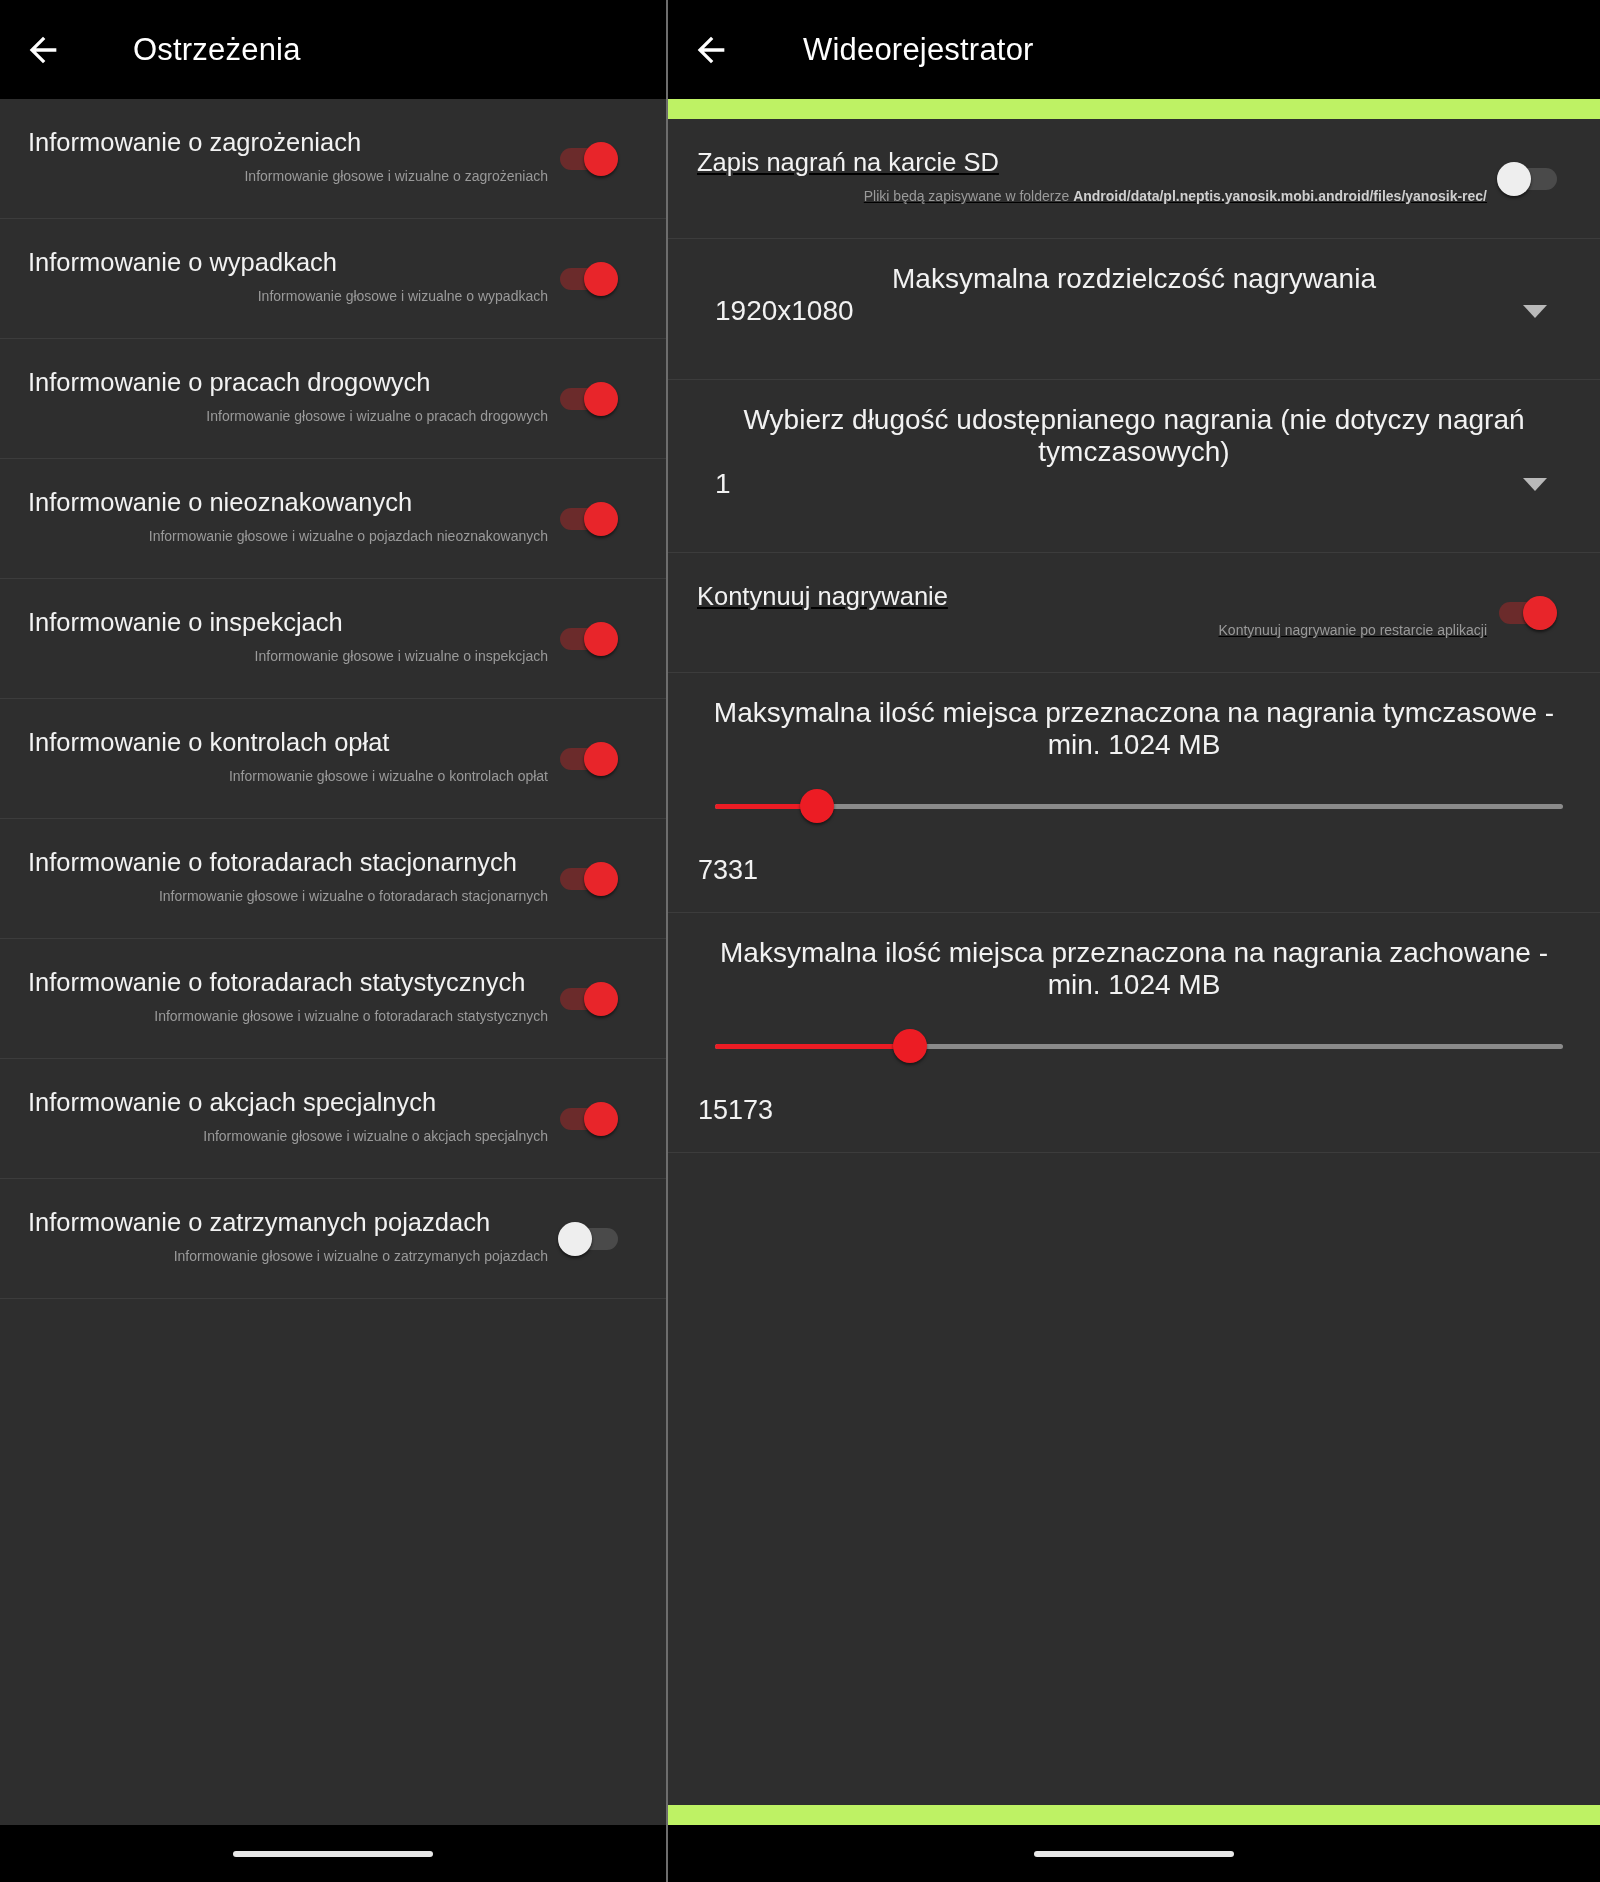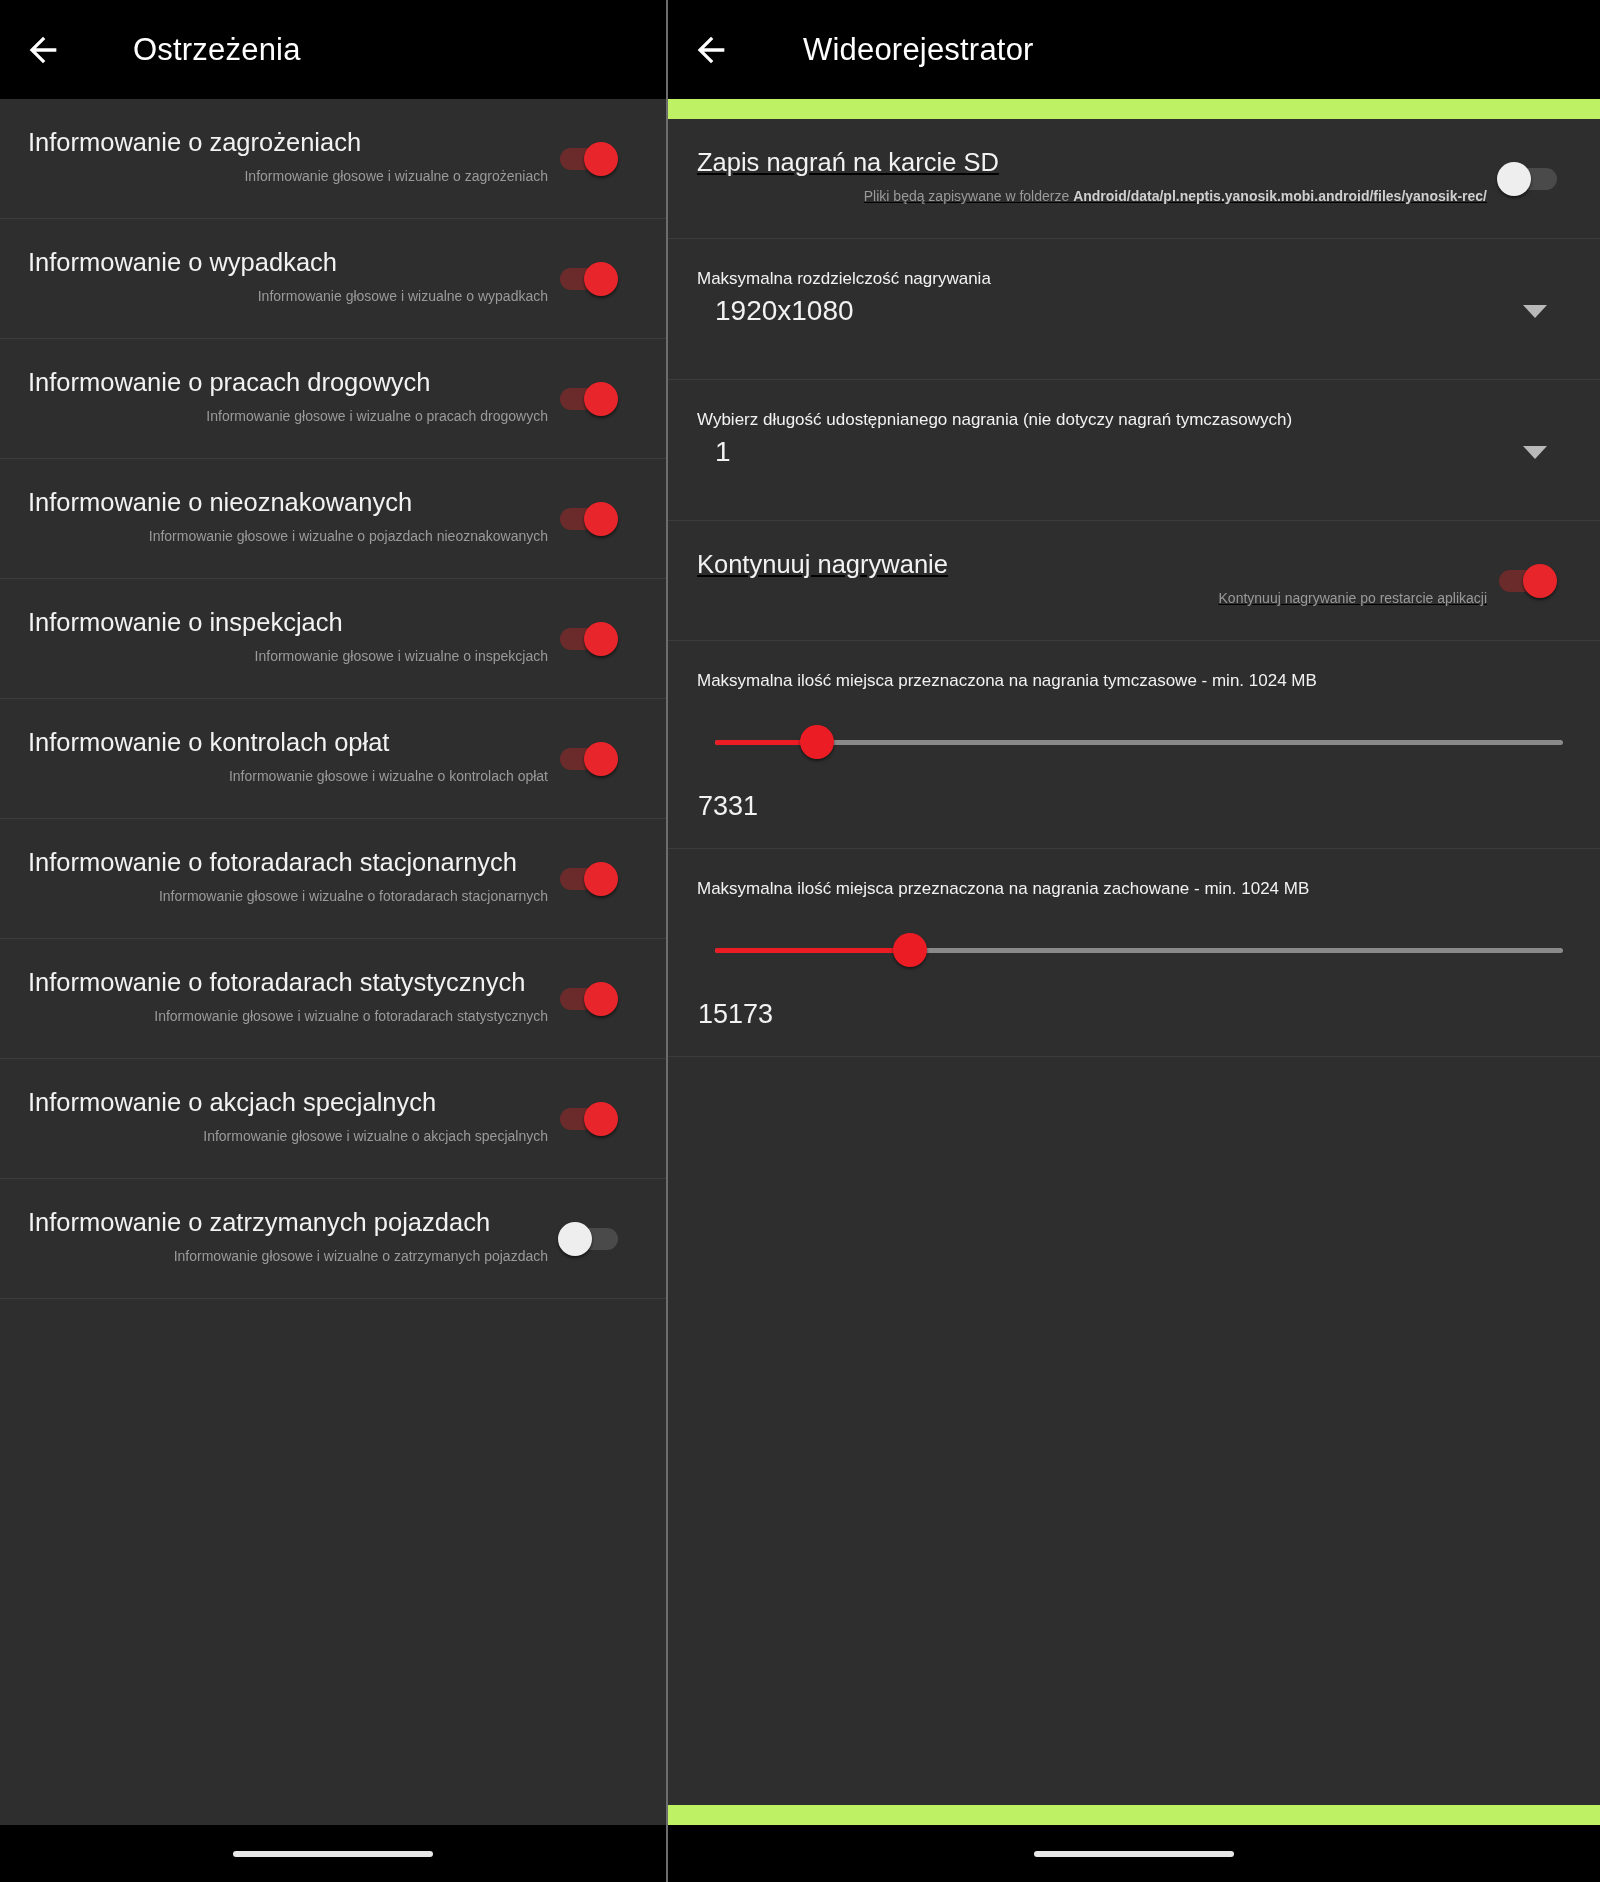--- a/index.html
+++ b/index.html
@@ -114,22 +114,23 @@
   
   .panel.right .row { padding-left: 29px; padding-right: 16px; text-decoration: underline; }
   .panel.right .row-text { max-width: 790px; }
 
   .setting {
     border-bottom: 1px solid #3c3c3c;
     padding: 24px 29px 26px 29px;
   }
   .setting-label {
     color: #f2f2f2;
-    font-size: 17px;
+    font-size: 28px;
     line-height: 32px;
+    text-align: center;
   }
   .select {
     display: flex;
     align-items: center;
     padding-left: 18px;
     padding-right: 8px;
     cursor: pointer;
   }
   .select-value {
     color: #f2f2f2;

